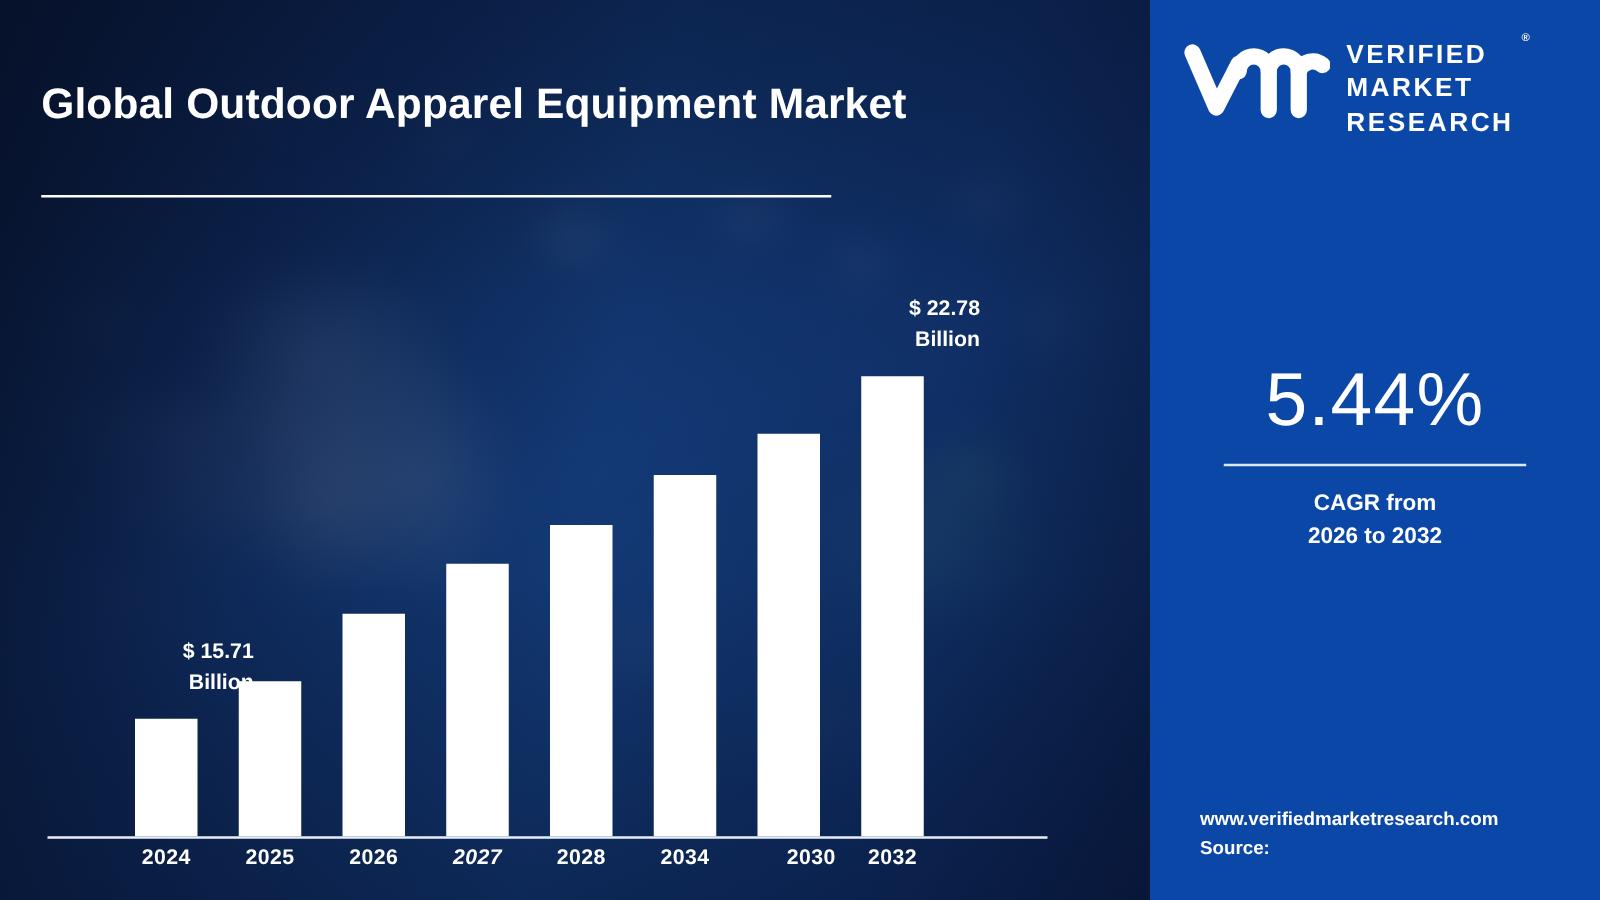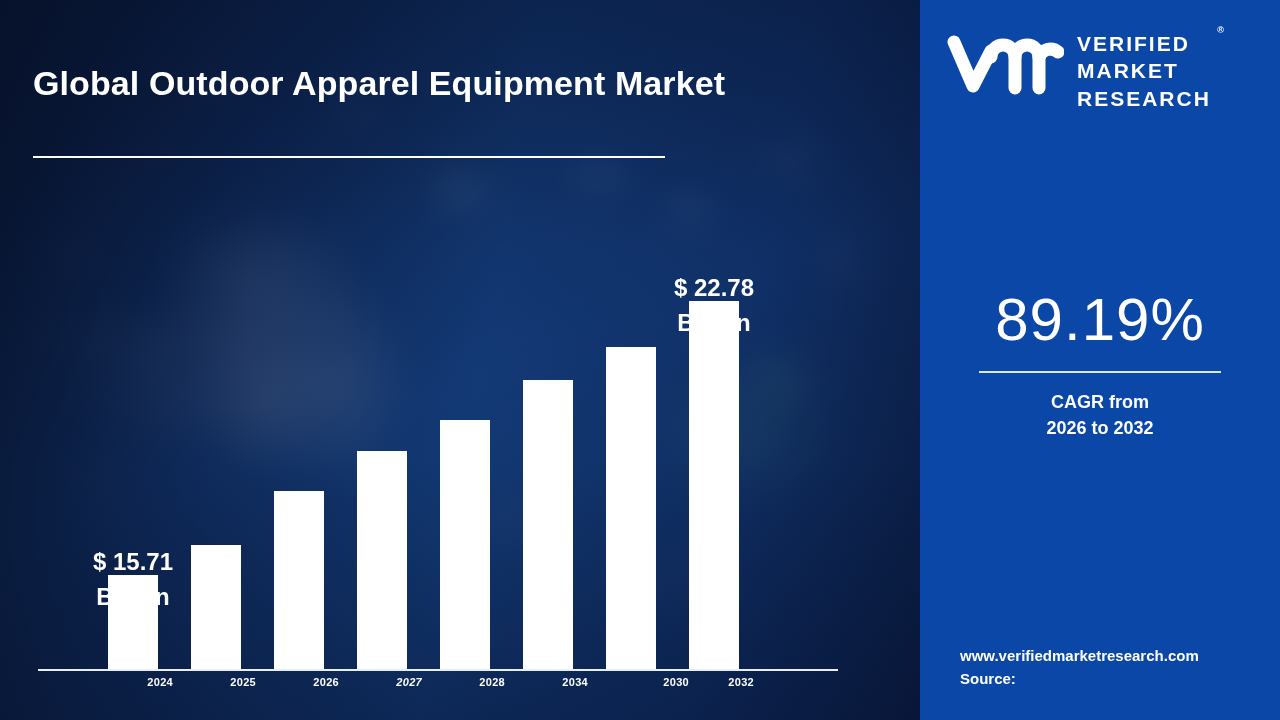--- a/index.html
+++ b/index.html
@@ -71,30 +71,29 @@
   .axis-line {
     position:absolute; left:38px; top:669px;
     width:800px; height:2px; background:#e8eef8;
   }
   .bar {
     position:absolute; bottom:51px;
     background:#ffffff; width:50px;
   }
   .tick {
     position:absolute; top:676px;
-    width:80px; text-align:right;
-    font-size:11px; font-weight:bold; color:#ffffff;
+    width:80px; text-align:center;
+    font-size:17px; font-weight:bold; color:#ffffff;
     letter-spacing:.3px;
   }
   .datalabel {
     position:absolute;
-    width:140px; text-align:center;
-    font-size:24px; font-weight:bold; color:#ffffff;
+    width:140px; text-align:right;
+    font-size:17px; font-weight:bold; color:#ffffff;
     line-height:1.45;
-    margin-top:36px;
   }
 
   
   .right-panel {
     position:absolute; left:920px; top:0;
     width:360px; height:720px;
     background:#0b47a6;
   }
   .logo-row {
     position:absolute; left:26px; top:30px;
@@ -188,21 +187,21 @@
       </svg>
       <div class="logo-words">
         <div>VERIFIED</div>
         <div>MARKET</div>
         <div>RESEARCH</div>
         <span class="reg-mark">®</span>
       </div>
     </div>
 
     <div class="cagr-block">
-      <div class="cagr-value">89.19%</div>
+      <div class="cagr-value">5.44%</div>
       <div class="cagr-rule"></div>
       <div class="cagr-caption">
         <div>CAGR from</div>
         <div>2026 to 2032</div>
       </div>
     </div>
 
     <div class="source-block">
       <div>www.verifiedmarketresearch.com</div>
       <div>Source:</div>

